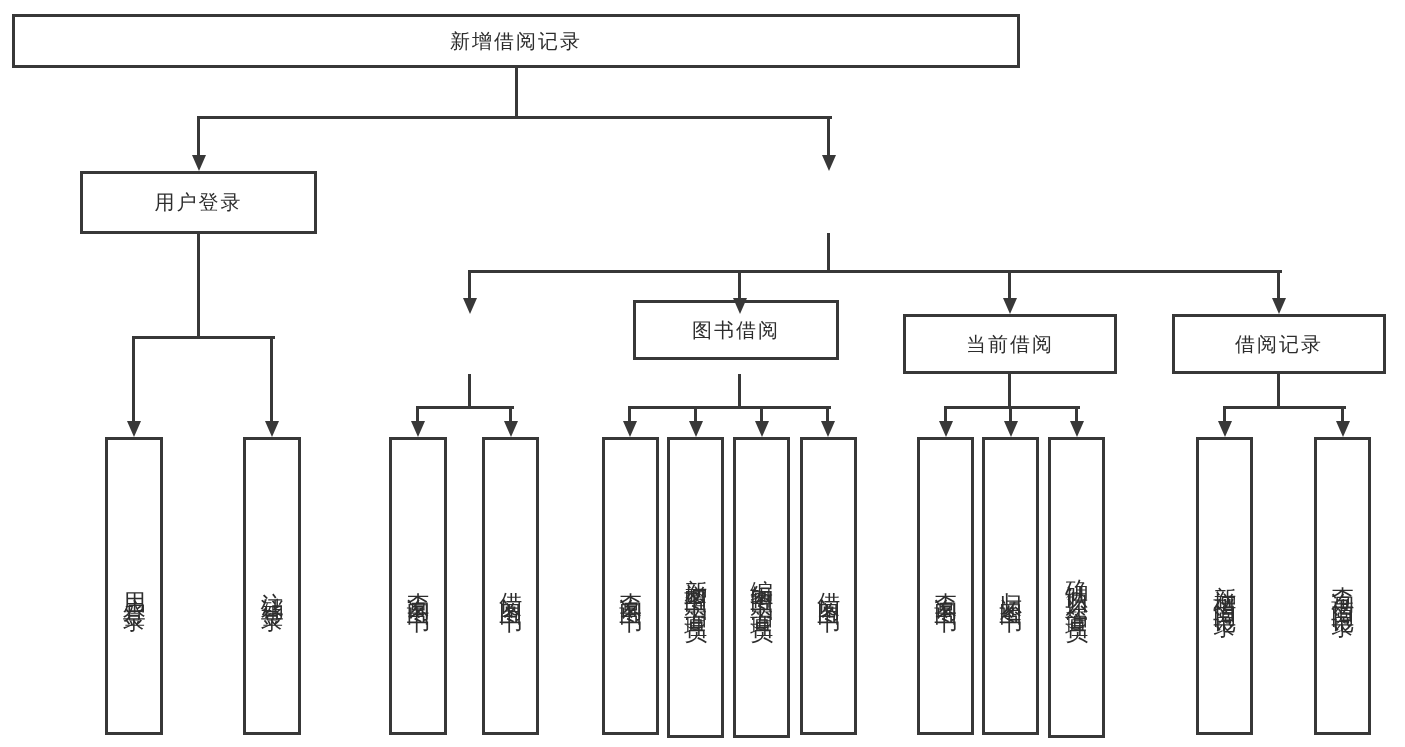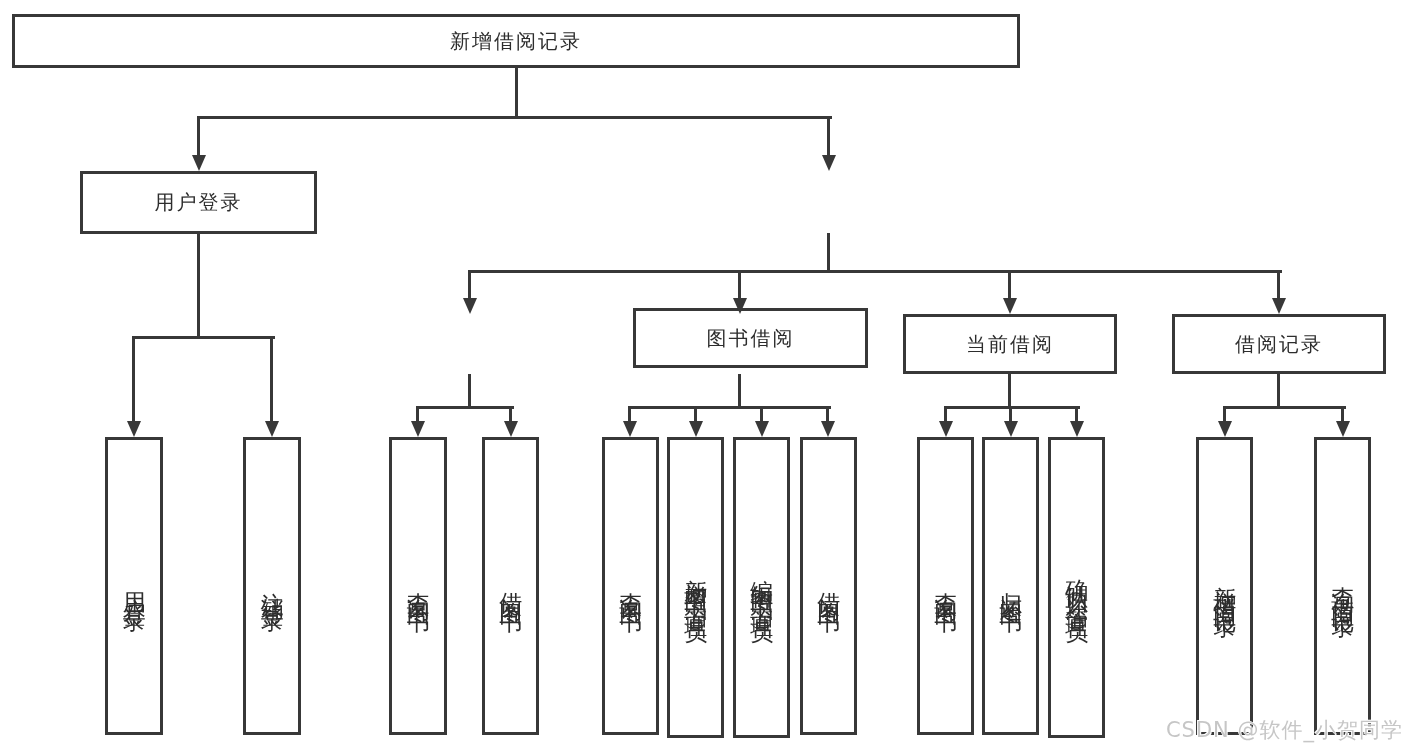--- a/index.html
+++ b/index.html
@@ -35,21 +35,21 @@
 <div class="stage">
 
   <div class="node" style="left:12px; top:14px; width:1008px; height:54px;">
     <span>新增借阅记录</span>
   </div>
 
   <div class="node" style="left:80px; top:171px; width:237px; height:63px;">
     <span>用户登录</span>
   </div>
 
-  <div class="node" style="left:633px; top:308px; width:235px; height:60px;">
+  <div class="node" style="left:633px; top:300px; width:206px; height:60px;">
     <span>图书借阅</span>
   </div>
   <div class="node" style="left:1172px; top:314px; width:214px; height:60px;">
     <span>借阅记录</span>
   </div>
   <div class="node" style="left:903px; top:314px; width:214px; height:60px;">
     <span>当前借阅</span>
   </div>
 
   <div class="node vert" style="left:105px; top:437px; width:58px; height:298px;">
@@ -148,14 +148,13 @@
   <div class="ln" style="left:1075px; top:406px; width:3px; height:17px;"></div>
   <div class="ah" style="left:1070px; top:421px;"></div>
 
   <div class="ln" style="left:1277px; top:374px; width:3px; height:35px;"></div>
   <div class="ln" style="left:1223px; top:406px; width:123px; height:3px;"></div>
   <div class="ln" style="left:1223px; top:406px; width:3px; height:17px;"></div>
   <div class="ah" style="left:1218px; top:421px;"></div>
   <div class="ln" style="left:1341px; top:406px; width:3px; height:17px;"></div>
   <div class="ah" style="left:1336px; top:421px;"></div>
 
-  <div class="wm">CSDN @软件_小贺同学</div>
 </div>
 
 </body></html>

